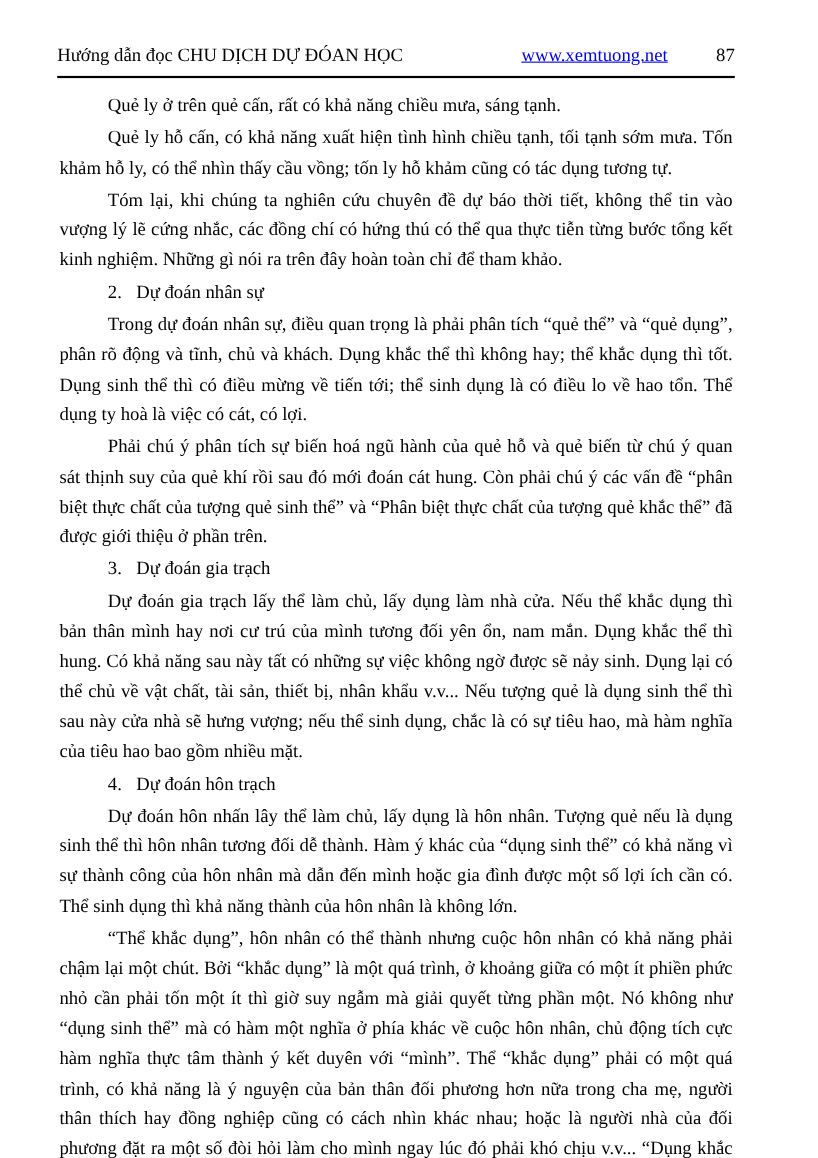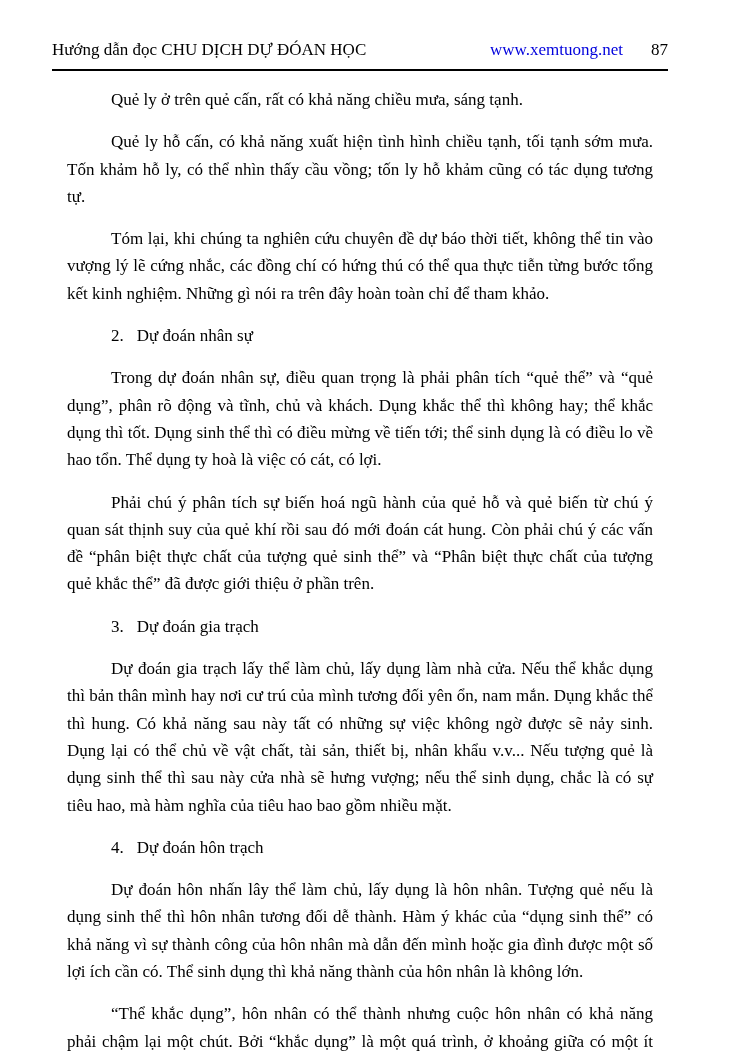--- a/index.html
+++ b/index.html
@@ -17,37 +17,38 @@
   }
   .header-row {
     display: flex;
     align-items: baseline;
     font-size: 17px;
     white-space: nowrap;
   }
   .doc-title { flex: 1; }
   .site-link {
     color: #0000dd;
+    text-decoration: underline;
     cursor: pointer;
-    margin-right: 28px;
+    margin-right: 44px;
   }
   .page-num { }
   .rule {
     border: 0;
     border-top: 2px solid #000000;
     margin: 9px 0 0 0;
     width: 100%;
   }
   .content {
     margin-top: 11px;
     font-size: 17px;
     line-height: 27.3px;
     text-align: justify;
   }
-  .content p { margin: 15px; text-indent: 44px; }
+  .content p { margin: 2px; text-indent: 44px; }
   .heading { font-weight: normal; }
   .heading .hnum { margin-right: 13px; }
 </style>
 </head>
 <body>
 
 <div class="page">
 
   <div class="header-row">
     <span class="doc-title">Hướng dẫn đọc CHU DỊCH DỰ ĐÓAN HỌC</span>

